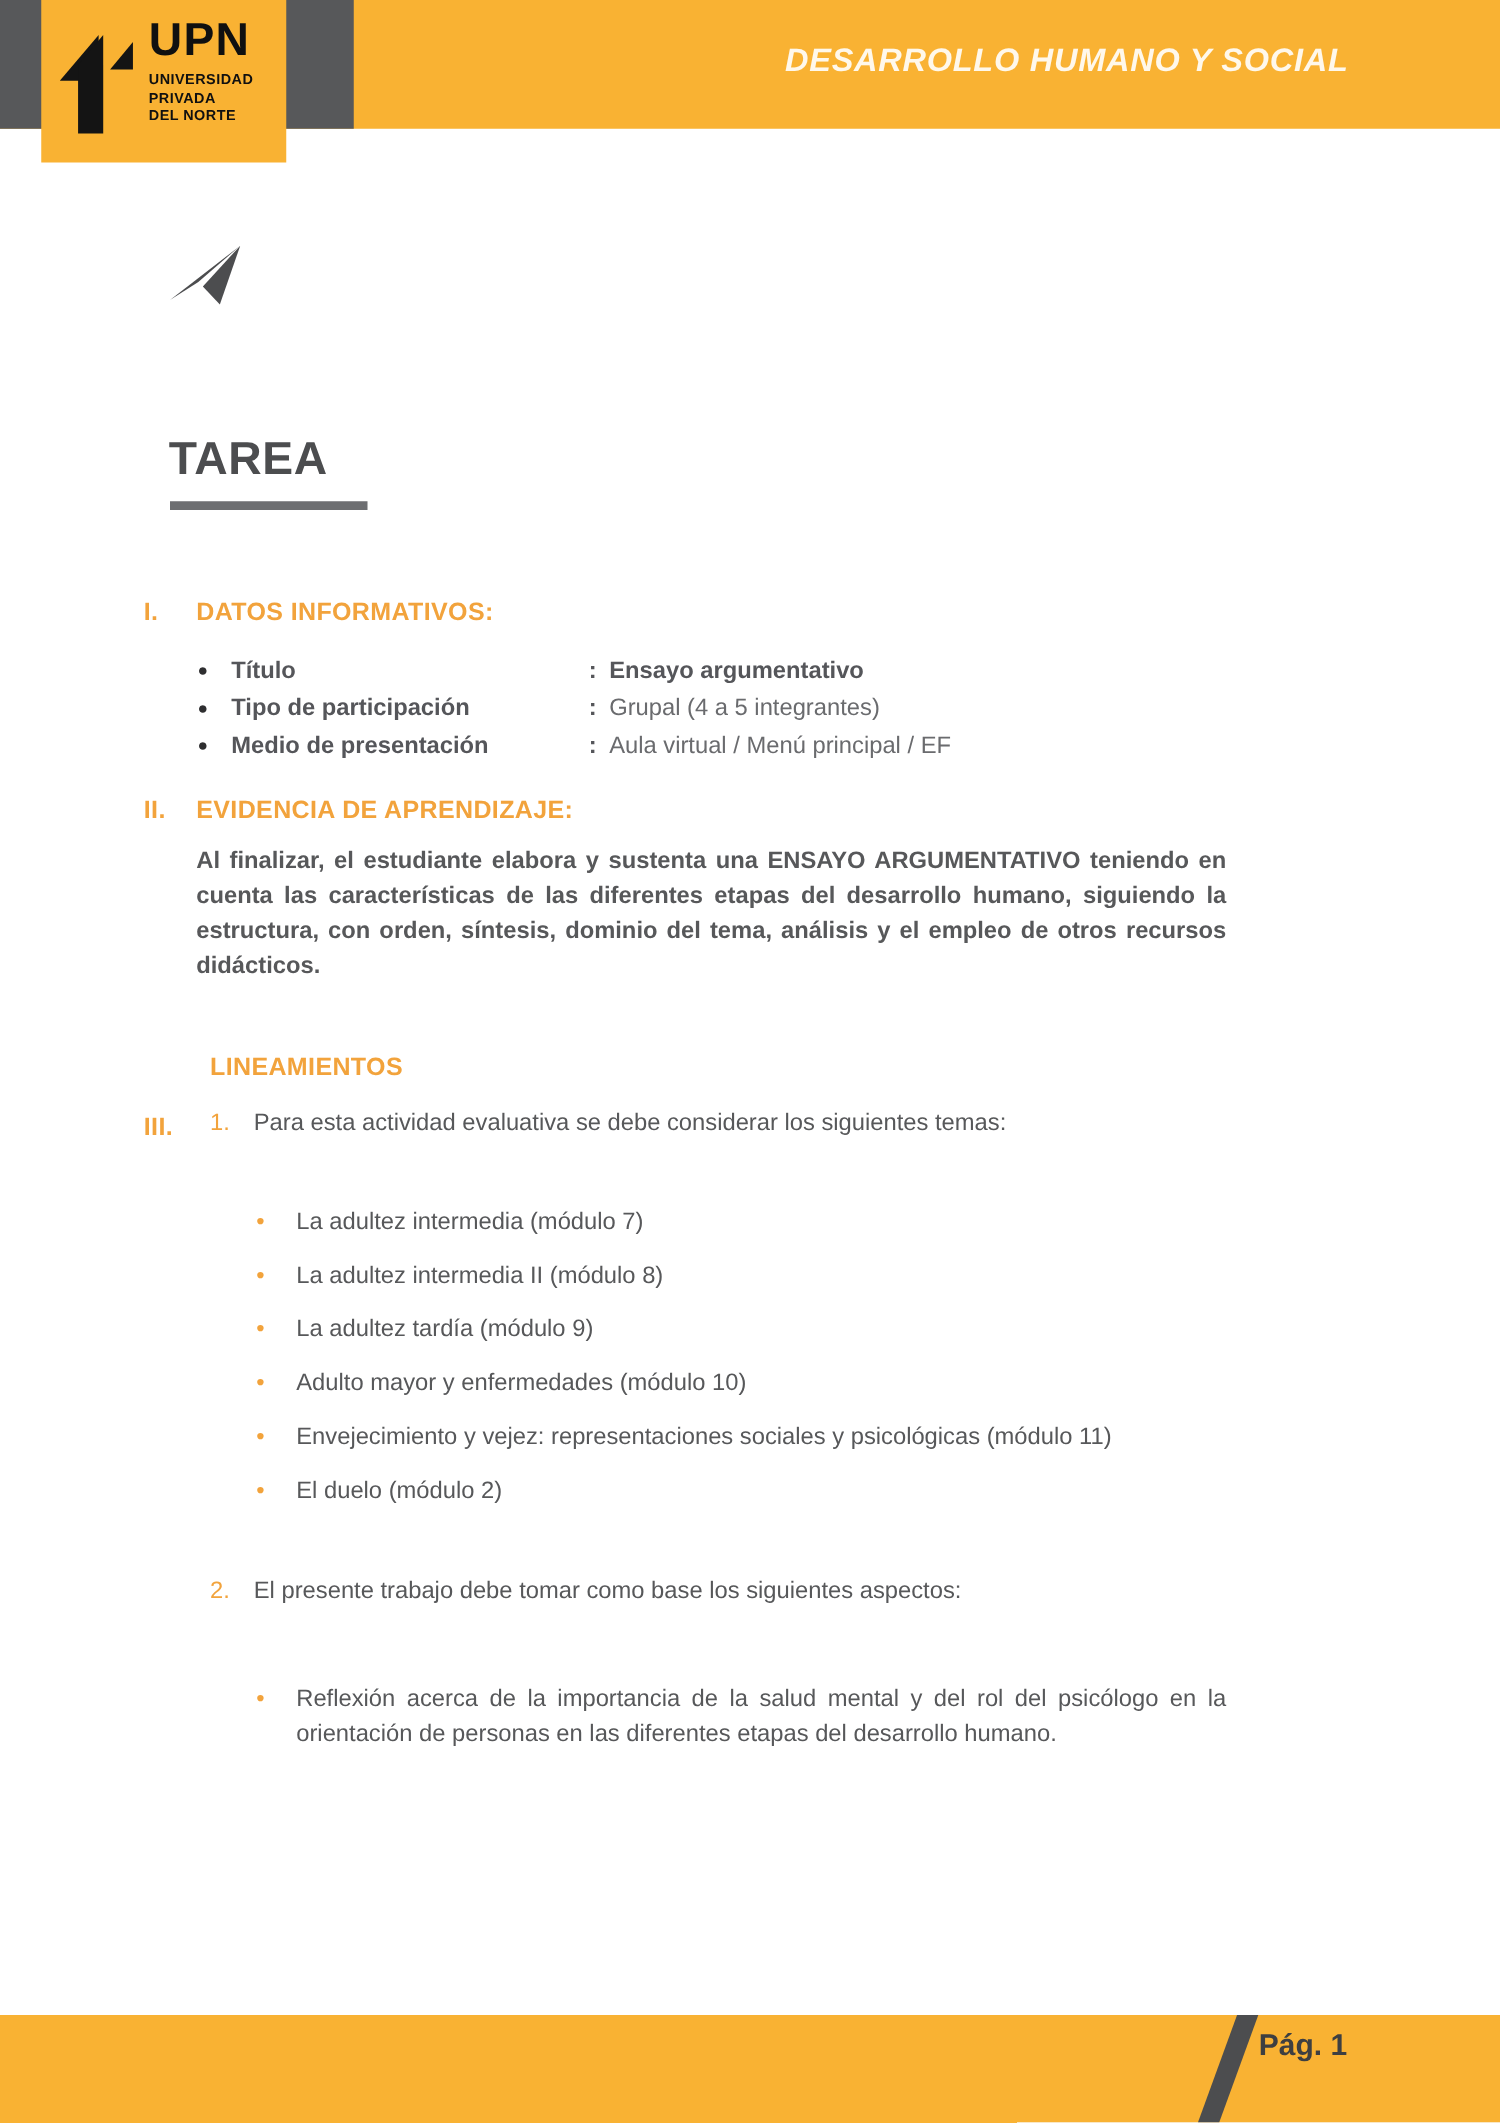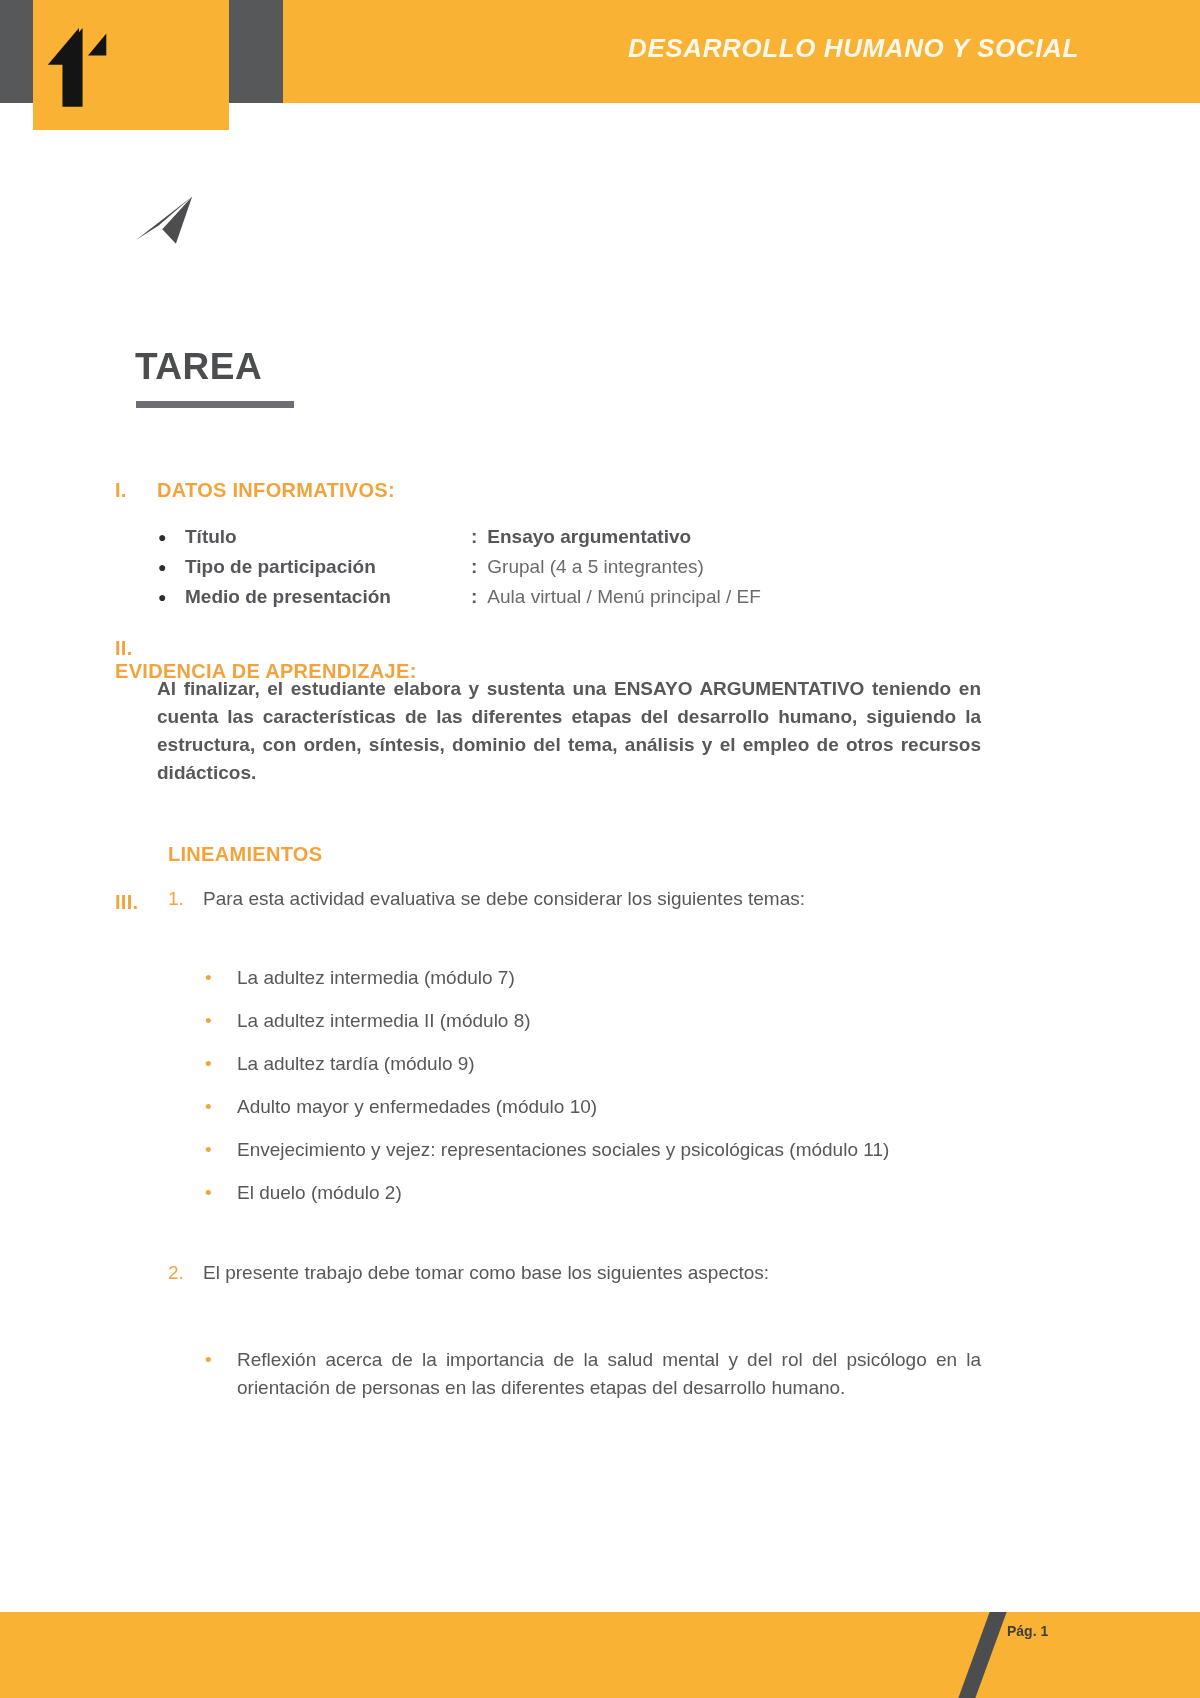--- a/index.html
+++ b/index.html
@@ -28,21 +28,21 @@
   .logo-line { font-size:11.5px; font-weight:bold; line-height:14.5px; letter-spacing:0.4px; }
 
   
   .plane-icon { position:absolute; left:136px; top:196px; width:58px; height:50px; }
   .doc-title { position:absolute; left:135px; font-size:37px; font-weight:bold; color:#4C4D4F; letter-spacing:0.5px; white-space:nowrap; }
   .t1 { top:266px; }
   .t2 { top:346px; }
   .title-underline { position:absolute; left:136px; top:401px; width:158px; height:7px; background:#6D6E71; }
 
   .sec-heading { position:absolute; left:115px; display:flex; font-size:20px; font-weight:bold; color:#F2A33C; letter-spacing:0.3px; }
-  .sec1 { top:479px; } .sec2 { top:637px;flex-direction:column; } .sec3 { top:843px; }
+  .sec1 { top:479px; } .sec2 { top:637px; } .sec3 { top:843px; }
   .sec1 .numeral, .sec2 .numeral { width:42px; }
   .sec3 .numeral { width:53px;margin-top:48px; }
 
   .datos { position:absolute; left:158px; top:526px; font-size:19px; }
   .datos-row { display:flex; align-items:baseline; height:30px; }
   .datos-row .b { width:27px; font-size:14px; color:#2E2E30; position:relative; top:-1px; }
   .datos-row .lab { width:286px; font-weight:bold; color:#55565A; }
   .datos-row .sep { font-weight:bold; color:#55565A; }
   .datos-row .val { margin-left:10px; color:#6A6B6E; }
   .datos-row.first .val { font-weight:bold; color:#55565A; }
@@ -60,36 +60,44 @@
   .topics li { display:flex; font-size:19px; line-height:24px; margin-bottom:19px; color:#57585A; }
   .dot { width:32px; color:#F2A33C; flex:0 0 auto; }
 
   .aspects { position:absolute; left:205px; top:1346px; list-style:none; }
   .aspects li { display:flex; font-size:19px; line-height:28px; color:#57585A; }
   .aspects .txt { width:744px; text-align:justify; }
 
   
   .footer { position:absolute; left:0; bottom:0; width:1200px; height:86px; background:#F9B233; }
   .footer-slash { position:absolute; left:974px; top:0; width:17px; height:86px; background:#4C4D4F; transform:skewX(-20deg); }
-  .page-label { position:absolute; left:1007px; top:11px; font-size:14px; font-weight:bold; color:#3E3F41; }
+  .page-label { position:absolute; left:1007px; top:11px; font-size:24px; font-weight:bold; color:#3E3F41; }
 </style>
 </head>
 <body>
 
 <div class="page">
 
   <header class="topbar">
     <div class="gray-block"></div>
     <div class="course">DESARROLLO HUMANO Y SOCIAL</div>
     <div class="logo">
       <svg class="logo-mark" viewBox="0 0 70 100" aria-hidden="true">
         <polygon points="2,54 36,14 36,54" fill="#141414"></polygon>
         <polygon points="18,100 18,40 40,14 40,100" fill="#141414"></polygon>
         <polygon points="46,44 66,20 66,44" fill="#141414"></polygon>
       </svg>
+      <div class="logo-text">
+        <div class="logo-acronym">UPN</div>
+        <div class="logo-name">
+          <div class="logo-line">UNIVERSIDAD</div>
+          <div class="logo-line">PRIVADA</div>
+          <div class="logo-line">DEL NORTE</div>
+        </div>
+      </div>
     </div>
   </header>
 
   <svg class="plane-icon" viewBox="0 0 64 54" aria-hidden="true">
     <polygon points="0,48 62,0 25,32" fill="#4C4D4F"></polygon>
     <polygon points="29,36 62,0 44,52" fill="#4C4D4F"></polygon>
   </svg>
 
   <h1 class="doc-title t2">TAREA</h1>
   <div class="title-underline"></div>

